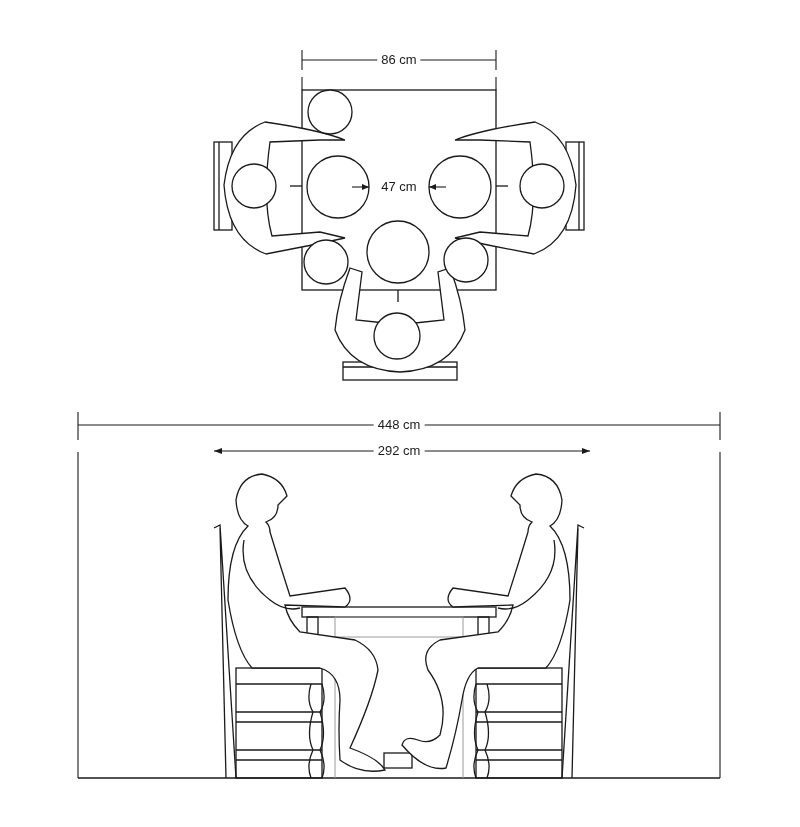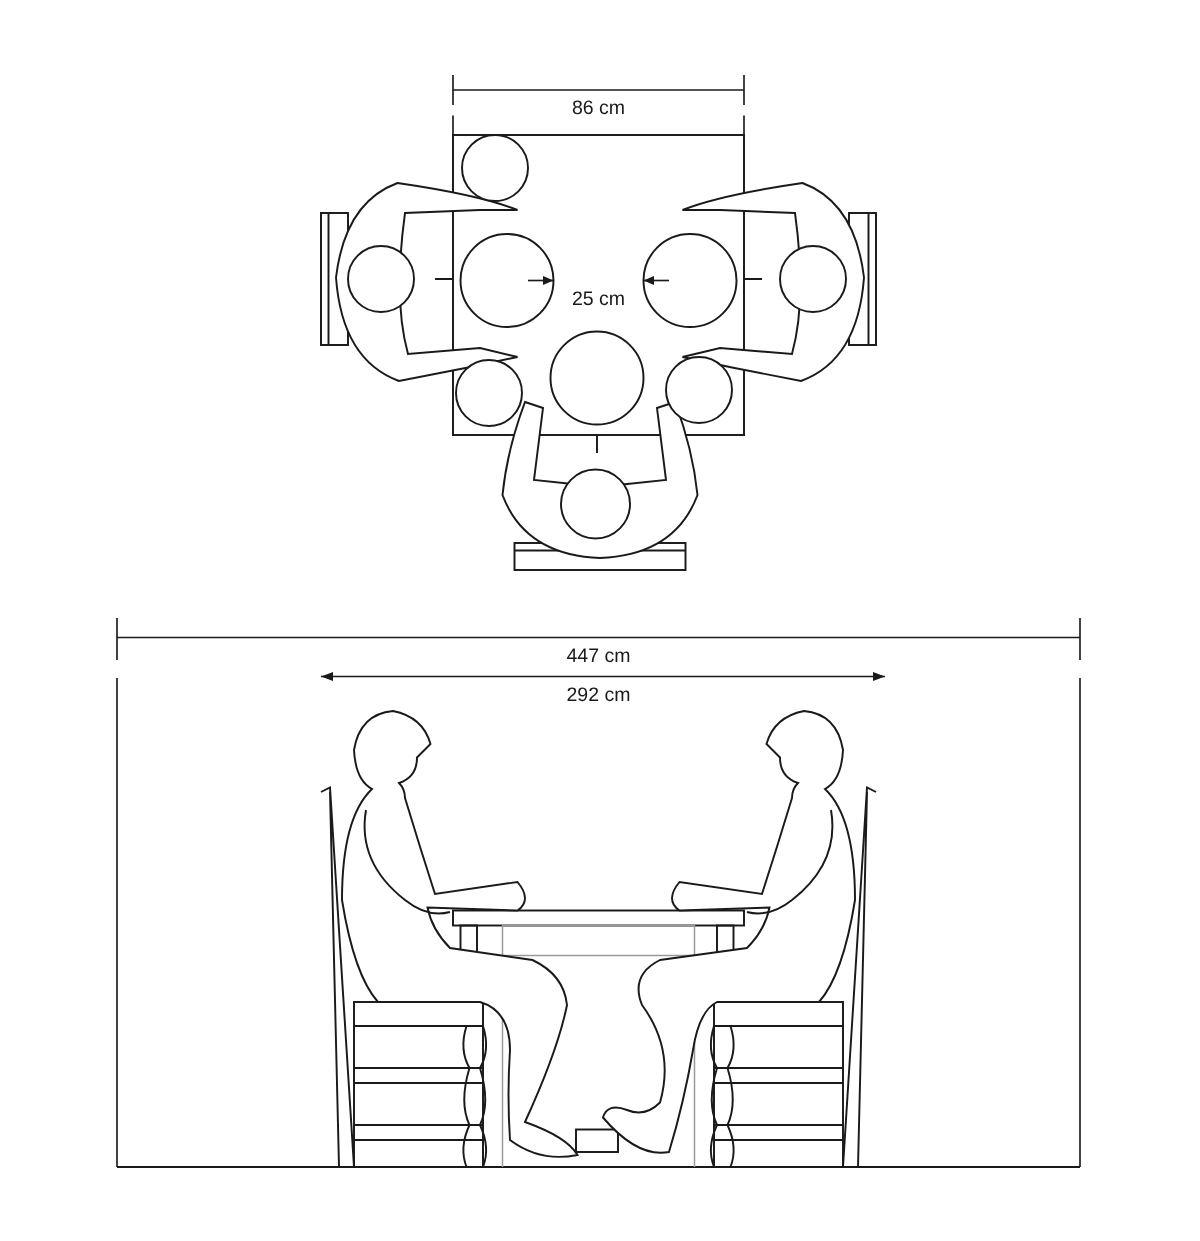--- a/index.html
+++ b/index.html
@@ -4,21 +4,21 @@
 <style>
   html, body { margin: 0; padding: 0; background: #ffffff; }
   body { width: 800px; height: 827px; position: relative; overflow: hidden;
          font-family: "Liberation Sans", sans-serif; }
   svg { position: absolute; left: 0; top: 0; }
   .ln { fill: none; stroke: #1a1a1a; stroke-width: 1.3; }
   .lnw { fill: #ffffff; stroke: #1a1a1a; stroke-width: 1.3; }
   .gr { fill: none; stroke: #9a9a9a; stroke-width: 1; }
   .dim { stroke: #1a1a1a; stroke-width: 1.1; }
   .lbl { position: absolute; font-size: 13px; color: #1a1a1a; background: #fff;
-         padding: 0 4px; transform: translateX(-50%); white-space: nowrap; line-height: 14px; margin-top: 12px; }
+         padding: 0 4px; transform: translateX(-50%); white-space: nowrap; line-height: 14px; }
 </style>
 </head>
 <body>
 
 <svg width="800" height="827" viewBox="0 0 800 827">
 
   <g>
 
     <g>
       <line class="dim" x1="302" y1="50" x2="302" y2="70"></line>
@@ -127,15 +127,15 @@
     </g>
 
     <g>
       <path class="lnw" d="M536,474 Q558,476 562,500 Q561,520 550,526 Q570,545 570,600 Q562,650 546,668 L478,668 Q466,674 462,700 Q456,735 446,768 Q425,772 402,745 Q405,735 418,740 Q430,745 440,735 Q450,700 428,670 Q420,650 440,640 L498,632 Q510,620 513,605 L453,607 Q443,600 453,588 L508,596 Q518,565 528,532 Q528,526 532,522 Q520,518 520,505 L511,496 Q516,478 536,474 Z"></path>
       <path class="ln" d="M554,540 Q560,575 528,600 Q513,612 498,608"></path>
     </g>
   </g>
 </svg>
 
 <div class="lbl" style="left:399px; top:53px;">86 cm</div>
-<div class="lbl" style="left:399px; top:180px;">25 cm</div>
-<div class="lbl" style="left:399px; top:418px;">447 cm</div>
+<div class="lbl" style="left:399px; top:180px;">47 cm</div>
+<div class="lbl" style="left:399px; top:418px;">448 cm</div>
 <div class="lbl" style="left:399px; top:444px;">292 cm</div>
 
 </body></html>

